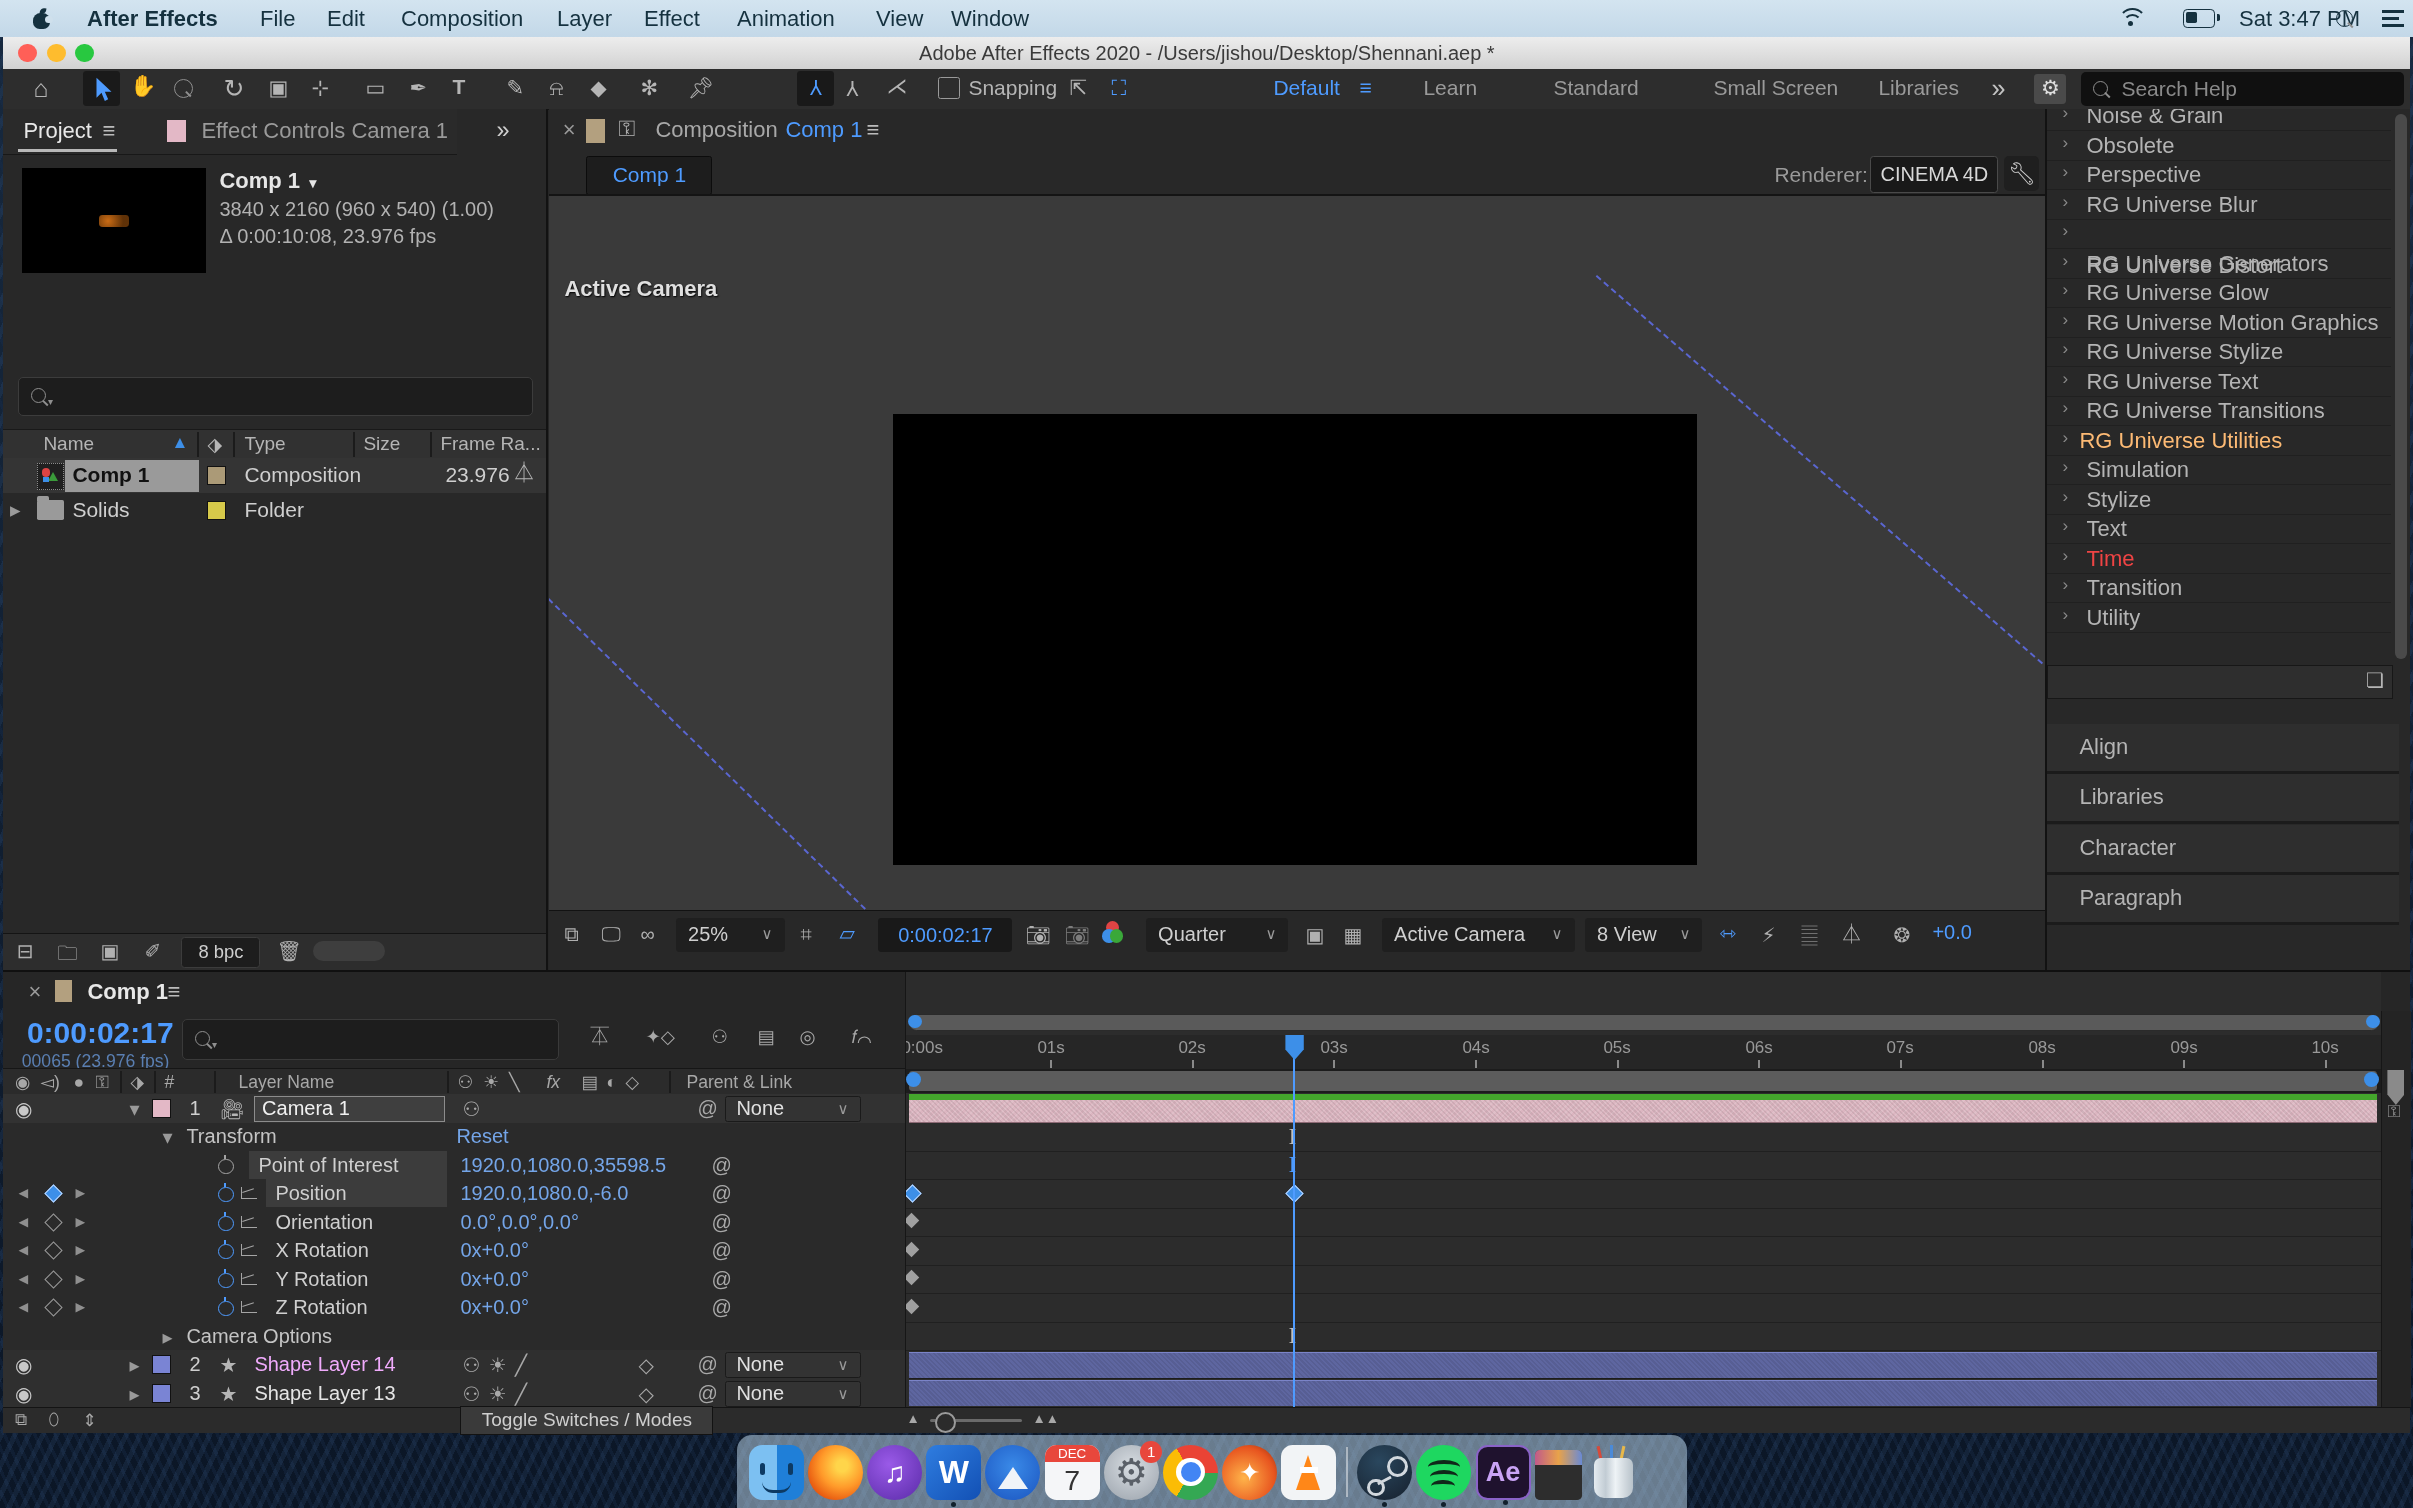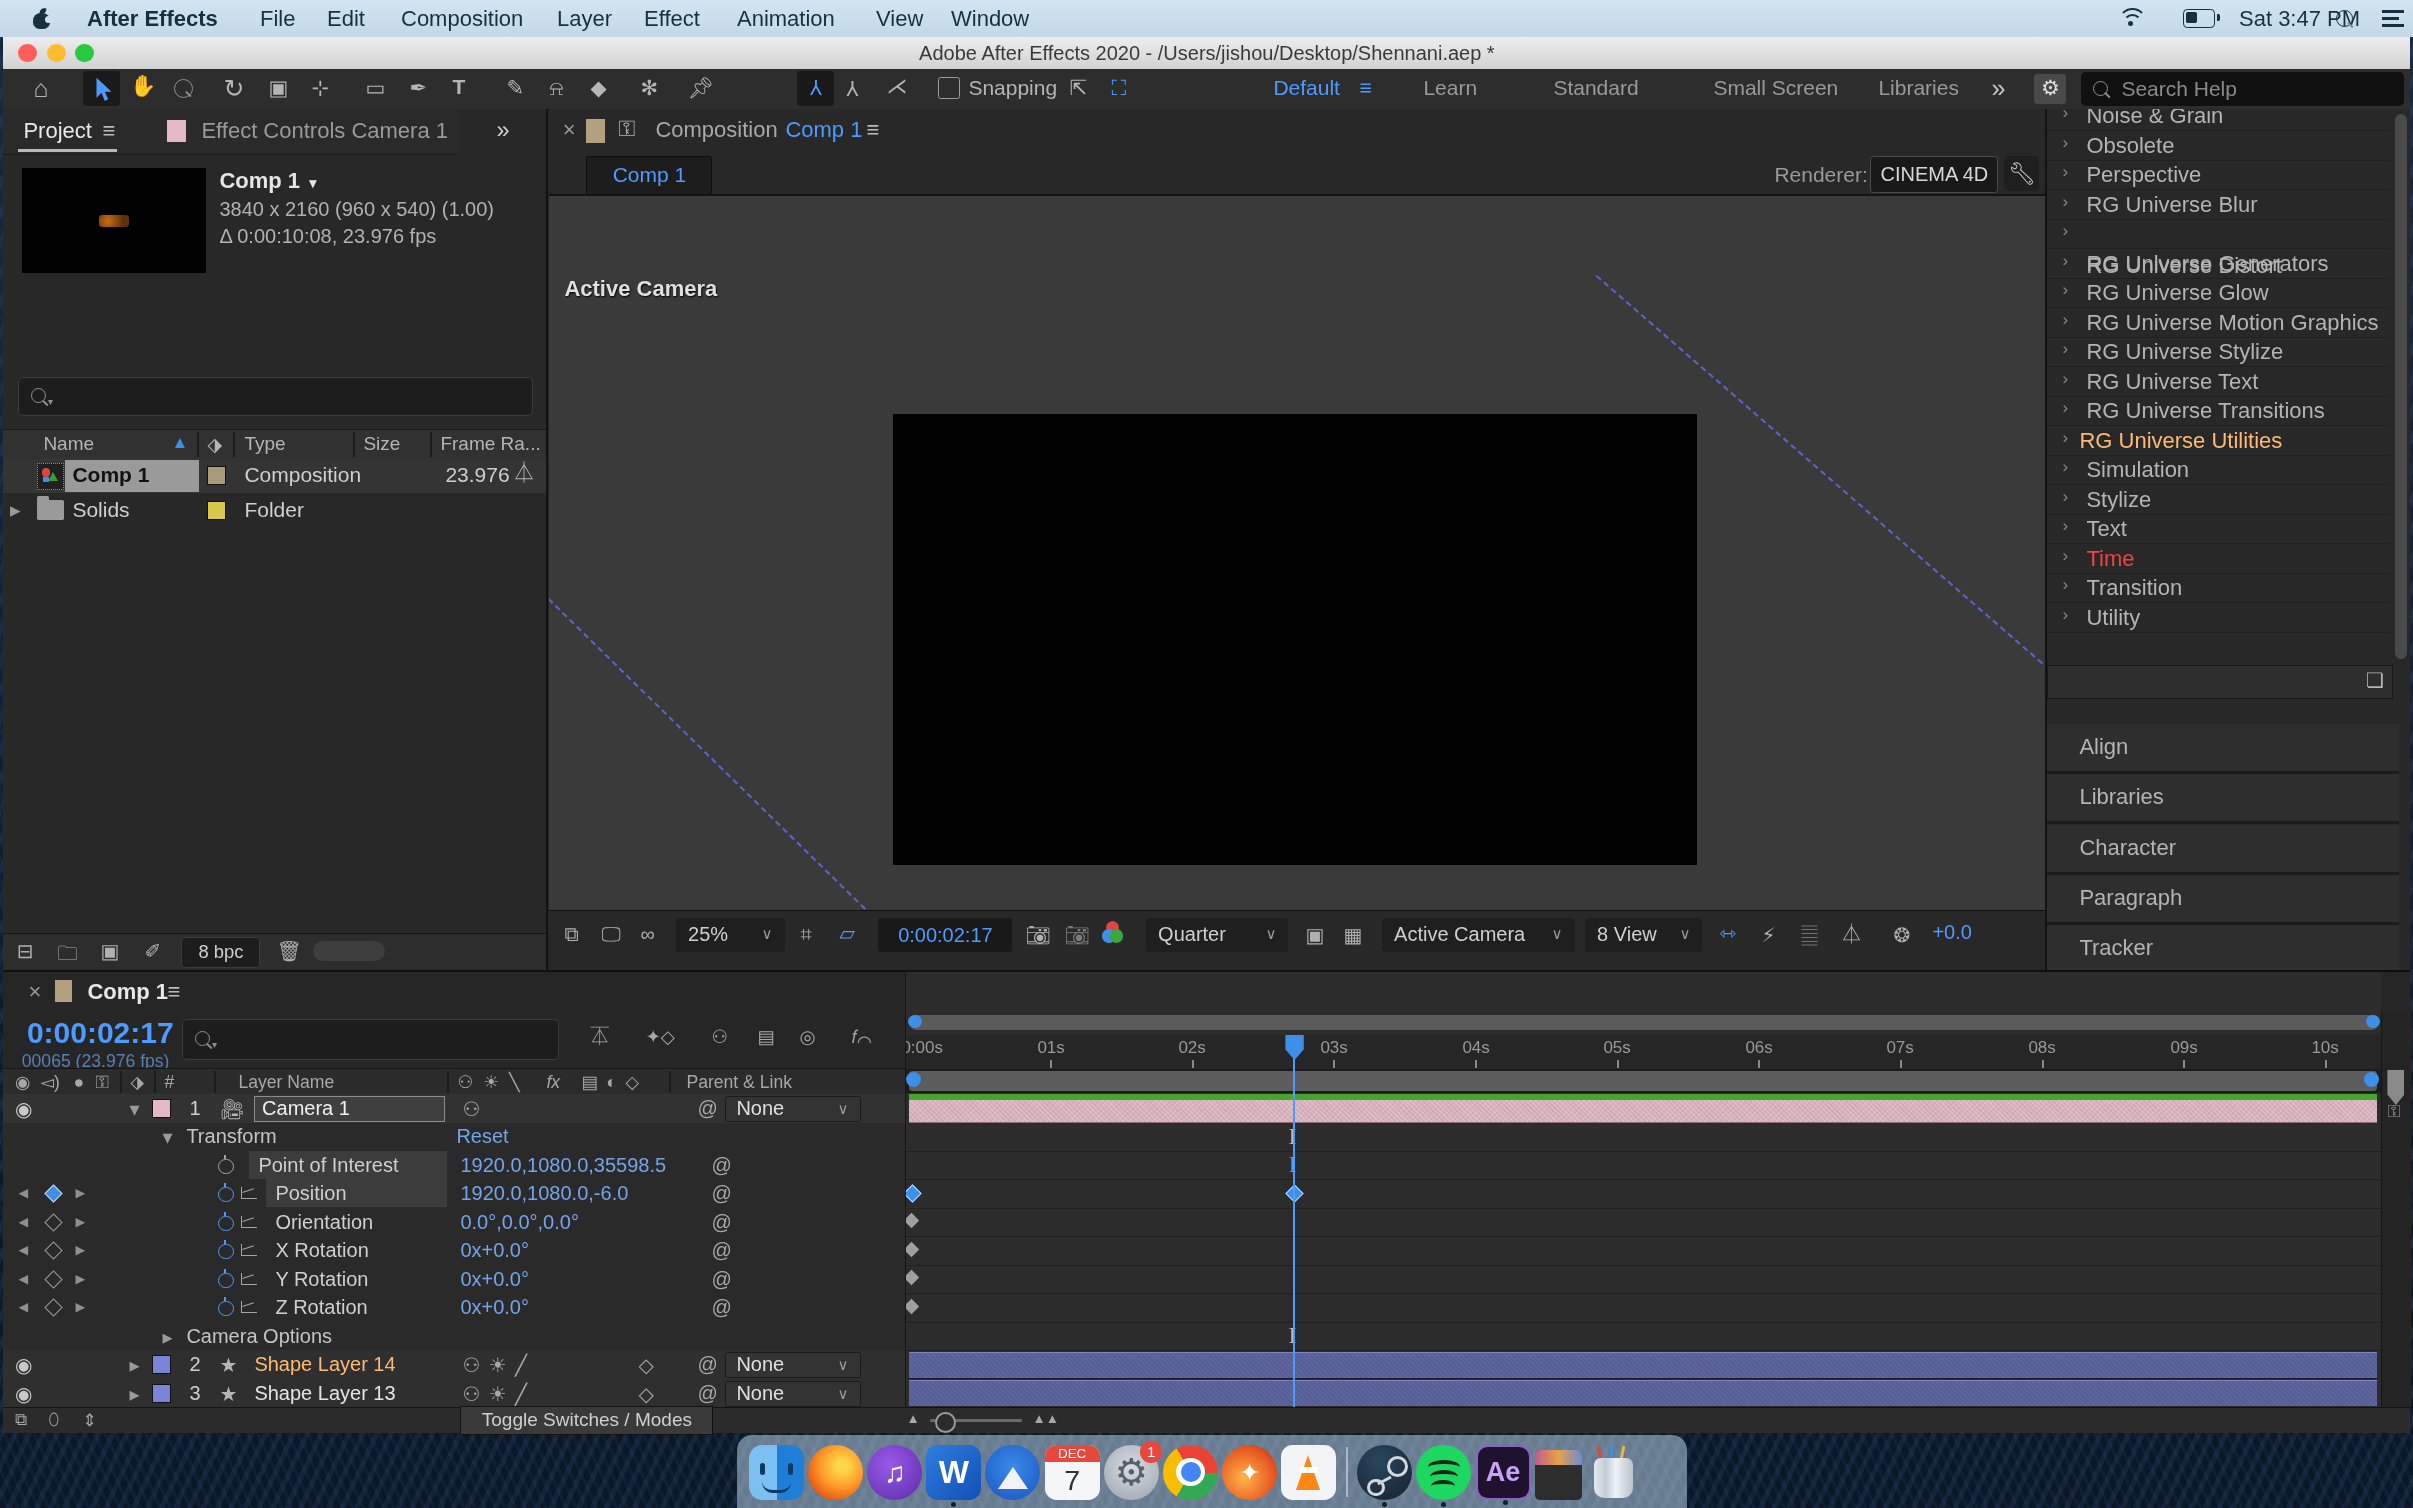--- a/index.html
+++ b/index.html
@@ -359,23 +359,20 @@
       </div>
     <div class="abs" style="left:0;top:665px;width:352px;height:47px;background:#2e2e2e;border-bottom:3.4px solid #1b1b1b;">
         <span class="txt" style="position:absolute;left:32px;top:10px;color:#b4b4b4;">Libraries</span>
       </div>
     <div class="abs" style="left:0;top:716px;width:352px;height:47px;background:#2e2e2e;border-bottom:3.4px solid #1b1b1b;">
         <span class="txt" style="position:absolute;left:32px;top:10px;color:#b4b4b4;">Character</span>
       </div>
     <div class="abs" style="left:0;top:766px;width:352px;height:47px;background:#2e2e2e;border-bottom:3.4px solid #1b1b1b;">
         <span class="txt" style="position:absolute;left:32px;top:10px;color:#b4b4b4;">Paragraph</span>
       </div>
-    <div class="abs" style="left:0;top:816px;width:352px;height:47px;background:#2e2e2e;border-bottom:3.4px solid #1b1b1b;">
-        <span class="txt" style="position:absolute;left:32px;top:10px;color:#b4b4b4;">Tracker</span>
-      </div>
 
   </div>
 
   <div class="abs" style="left:0;top:933px;width:2407px;height:460px;background:#262626;border-top:2.5px solid #101010;">
 
     <div class="abs" style="left:0;top:0;width:251px;height:39px;font-size:22px;">
       <span class="abs" style="left:25px;top:6.7px;color:#9a9a9a;">×</span>
       <div class="abs" style="left:52px;top:8.4px;width:17px;height:22px;background:#b3a07f;"></div>
       <span class="abs txt" style="left:84px;top:6.7px;color:#e8e8e8;font-weight:bold;">Comp 1</span>
       <span class="abs" style="left:164px;top:6.7px;color:#bbb;">≡</span>
@@ -508,21 +505,21 @@
         <span class="abs" style="left:159px;top:2.5px;color:#9a9a9a;">▸</span>
         <span class="abs txt" style="left:183px;top:2.5px;color:#c4c4c4;">Camera Options</span>
       </div>
 
       <div class="row34" style="top:256px;background:#2f2f2f;">
         <span class="abs" style="left:11.7px;top:2.5px;color:#c8c8c8;">◉</span>
         <span class="abs" style="left:126px;top:2.5px;color:#9a9a9a;">▸</span>
         <div class="swatch" style="left:149px;top:5px;background:#7a84d4;"></div>
         <span class="abs txt" style="left:186px;top:2.5px;color:#cfcfcf;">2</span>
         <span class="abs" style="left:216px;top:2.5px;color:#b5b5b5;">★</span>
-        <span class="abs txt" style="left:251px;top:2.5px;color:#fdba74;">Shape Layer 14</span>
+        <span class="abs txt" style="left:251px;top:2.5px;color:#f0abfc;">Shape Layer 14</span>
         <span class="abs" style="left:459px;top:2.5px;color:#a8a8a8;letter-spacing:8.4px;">⚇☀╱</span>
         <span class="abs" style="left:635px;top:2.5px;color:#a8a8a8;">◇</span>
         <span class="abs" style="left:694px;top:2.5px;color:#a8a8a8;">@</span>
         <div class="abs" style="left:722px;top:1.7px;width:134px;height:24px;background:#333;border:0.8px solid #1a1a1a;border-radius:2.5px;">
           <span class="txt" style="position:absolute;left:10px;top:0.8px;color:#e0e0e0;">None</span>
           <span class="abs ddv" style="left:111px;top:3.4px;">∨</span>
         </div>
       </div>
 
       <div class="row34" style="top:285px;background:#2f2f2f;">

